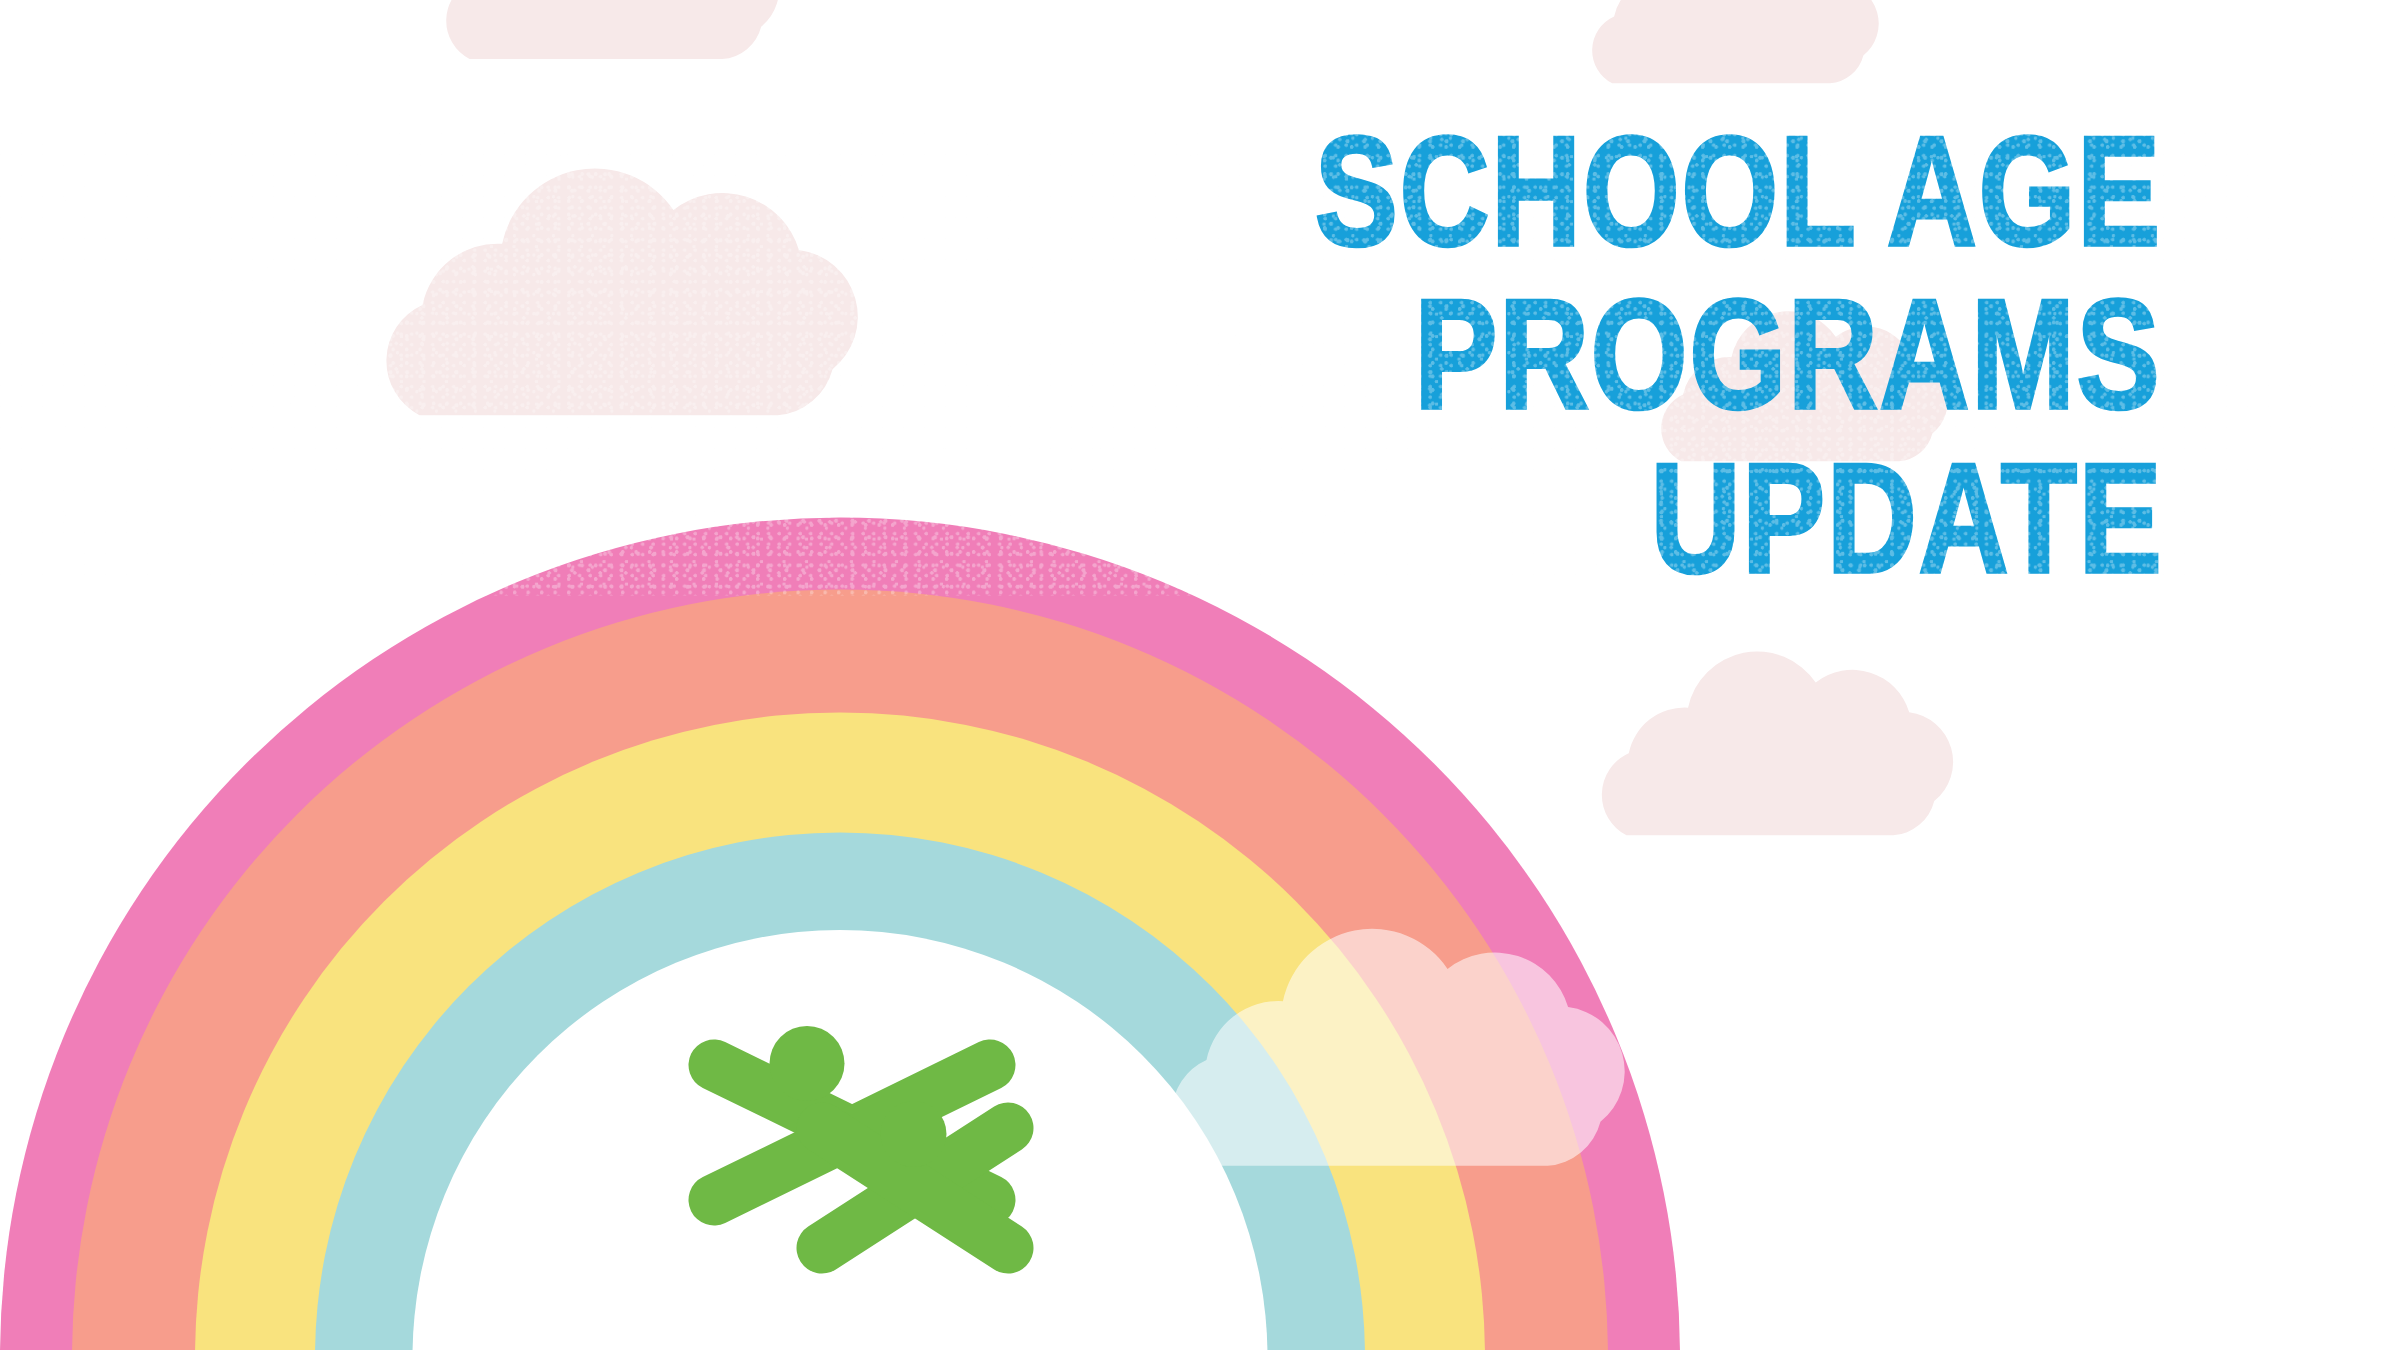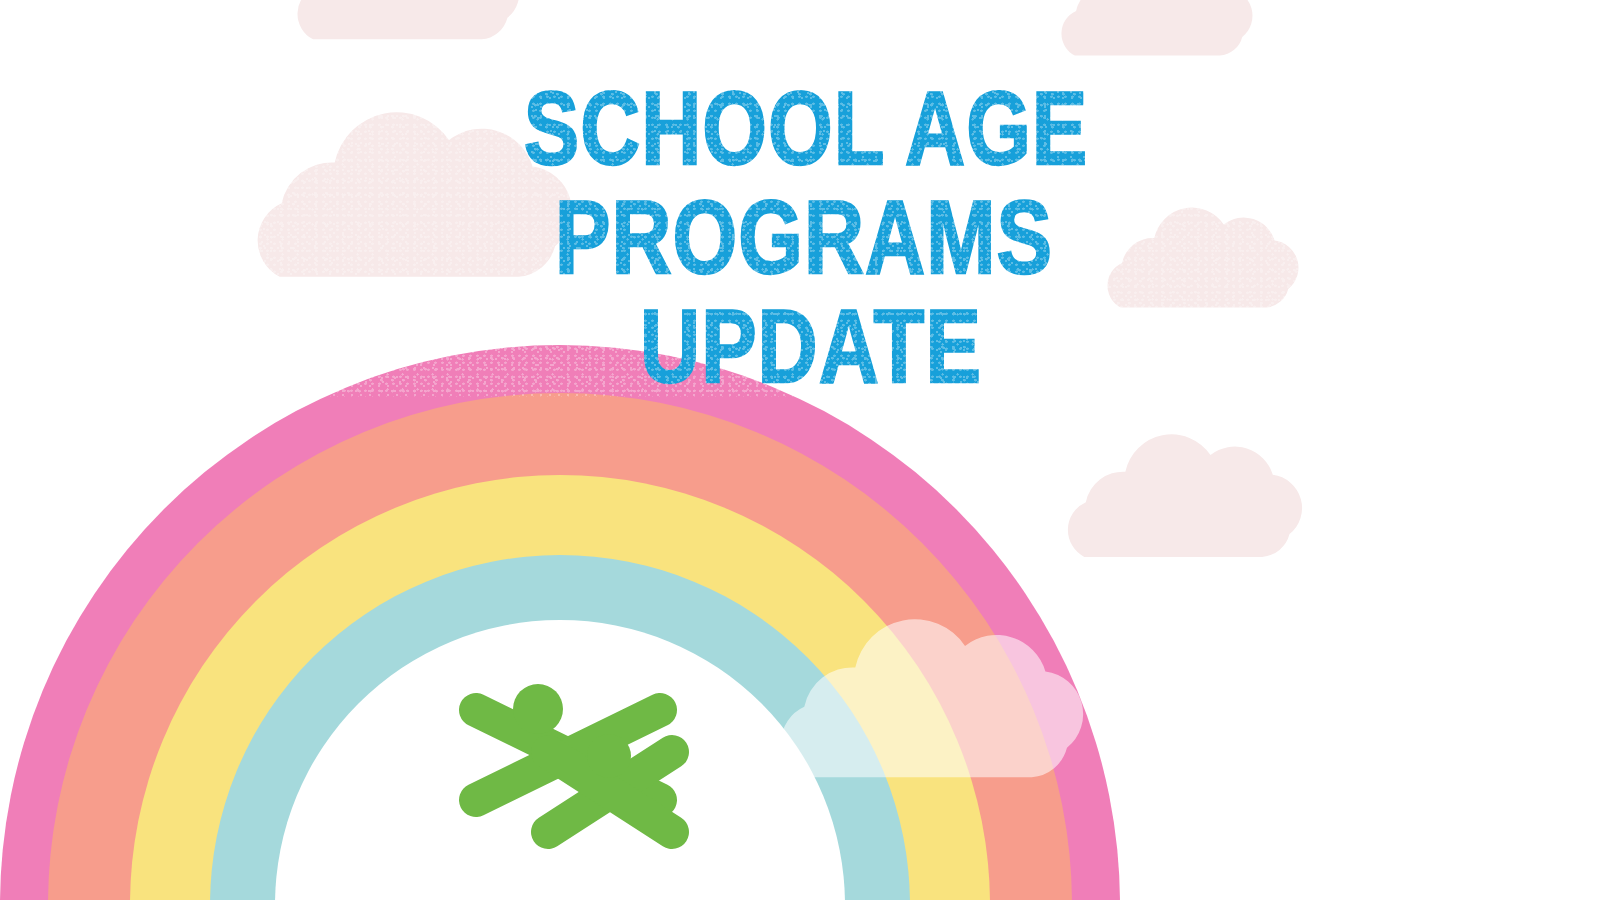--- a/index.html
+++ b/index.html
@@ -29,21 +29,21 @@
   #clouds-front  { z-index: 3; }
   #logo-layer    { z-index: 4; }
   #title-layer   { z-index: 5; }
 
   
   .title-block {
     position: absolute;
     left: 0;
     top: 78px;
     width: 1600px;
-    text-align: center;
+    text-align: right;
     pointer-events: none;
   }
   .title-line {
     display: block;
     font-family: "Liberation Sans Narrow", "Liberation Sans", sans-serif;
     font-weight: 700;
     font-size: 104px;
     line-height: 0.97;
     letter-spacing: 0.012em;
     color: #17a0da;

